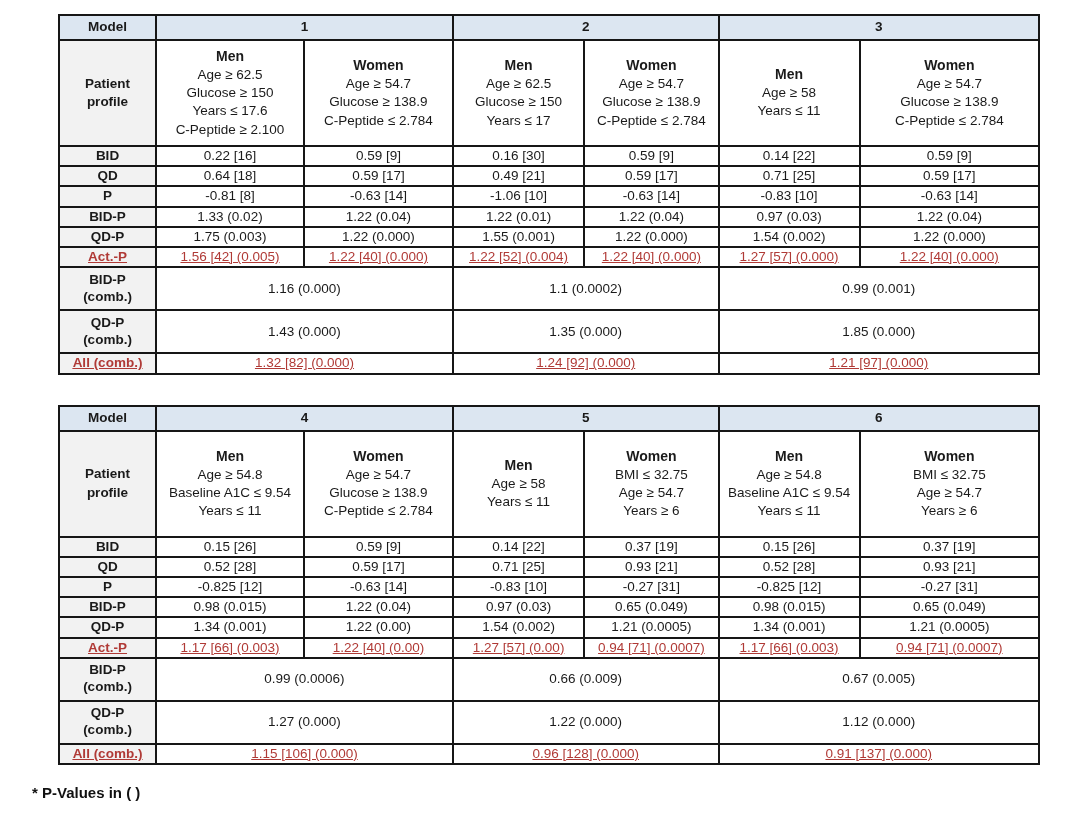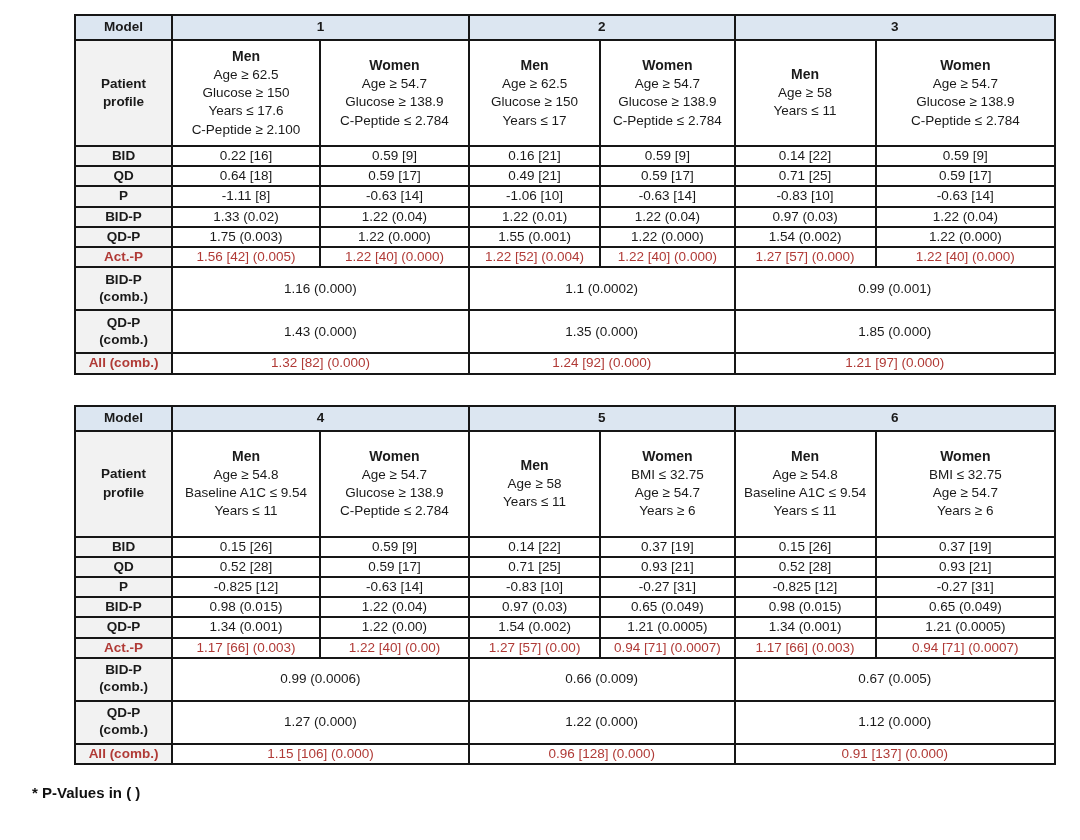--- a/index.html
+++ b/index.html
@@ -14,21 +14,21 @@
     width:1080px;height:840px;
     font-family:"Liberation Sans", sans-serif;
     color:var(--text);
     overflow:hidden;
   }
   .page{padding:14px 0 0 30px;}
   table.grid{
     border-collapse:collapse;
     table-layout:fixed;
     width:982px;
-    margin-left:44px;
+    margin-left:28px;
     background:#fff;
     padding-left:33px;
   }
   table.grid + table.grid{margin-top:30px;}
   table.grid th, table.grid td{
     border:2px solid var(--border);
     padding:0 4px;
     text-align:center;
     vertical-align:middle;
     font-size:13.5px;
@@ -47,21 +47,21 @@
   }
   .r-head th.lbl{background:var(--header-bg);}
   .r-profile{height:106px;}
   .r-profile td.profile{background:#fff;}
   .ptitle{font-weight:bold;font-size:14px;}
   .crit{font-size:13.5px;}
   .r-data{height:15px;}
   .r-comb{height:43px;}
   .r-comb th.lbl div{line-height:1.25;}
   .r-all{height:15px;}
-  .red, th.lbl.red{color:var(--red);}
+  .red, th.lbl.red{color:var(--red);text-decoration:underline;}
   tr.red td{color:var(--red);}
   .footnotes{
     margin:15px 0 0 2px;
     font-weight:bold;
     font-size:15px;
     line-height:25px;
     color:#111;
   }
 </style>
 </head>
@@ -125,37 +125,37 @@
               <div class="ptitle">Women</div>
               <div class="crit">Age ≥ 54.7</div>
               <div class="crit">Glucose ≥ 138.9</div>
               <div class="crit">C-Peptide ≤ 2.784</div>
             </td>
           </tr>
           <tr class="r-data">
             <th class="lbl">BID</th>
             <td>0.22 [16]</td>
             <td>0.59 [9]</td>
-            <td>0.16 [21]</td>
+            <td>0.16 [30]</td>
             <td>0.59 [9]</td>
             <td>0.14 [22]</td>
             <td>0.59 [9]</td>
           </tr>
           <tr class="r-data">
             <th class="lbl">QD</th>
             <td>0.64 [18]</td>
             <td>0.59 [17]</td>
             <td>0.49 [21]</td>
             <td>0.59 [17]</td>
             <td>0.71 [25]</td>
             <td>0.59 [17]</td>
           </tr>
           <tr class="r-data">
             <th class="lbl">P</th>
-            <td>-1.11 [8]</td>
+            <td>-0.81 [8]</td>
             <td>-0.63 [14]</td>
             <td>-1.06 [10]</td>
             <td>-0.63 [14]</td>
             <td>-0.83 [10]</td>
             <td>-0.63 [14]</td>
           </tr>
           <tr class="r-data">
             <th class="lbl">BID-P</th>
             <td>1.33 (0.02)</td>
             <td>1.22 (0.04)</td>

